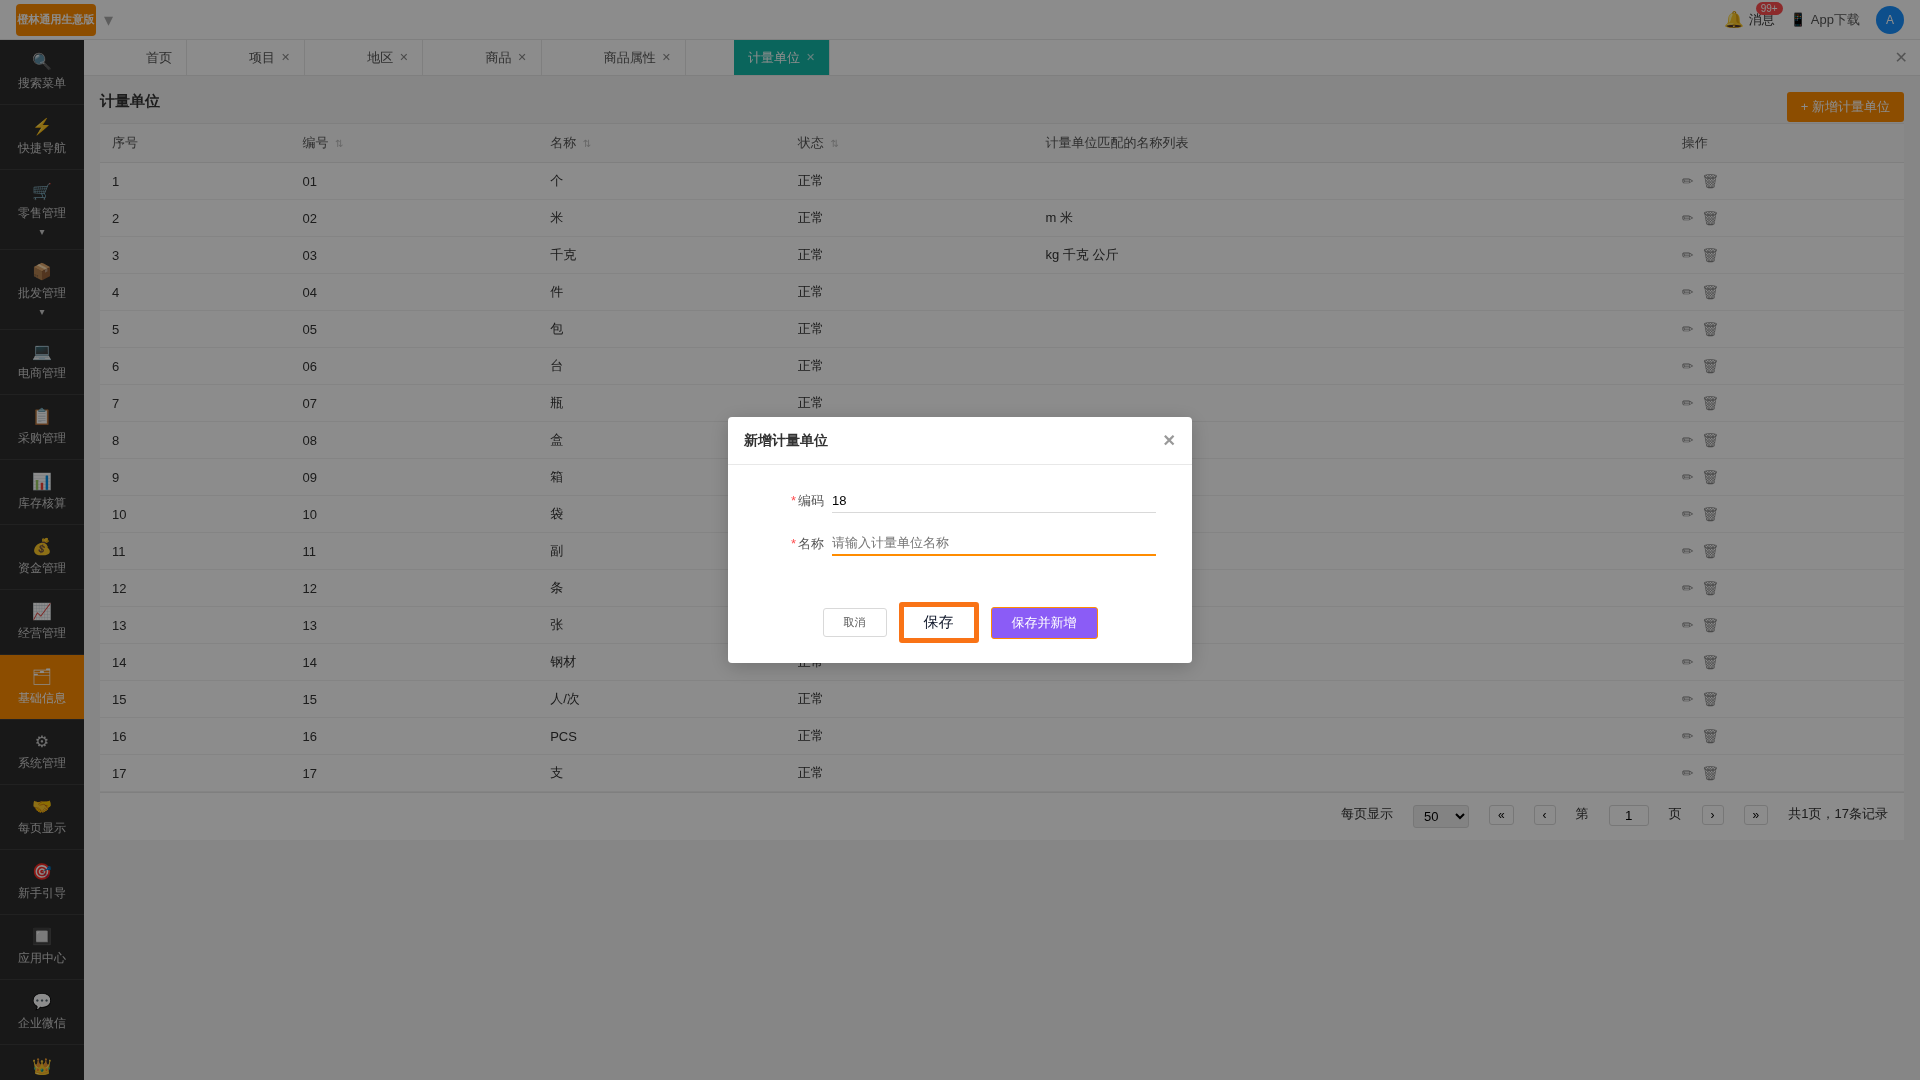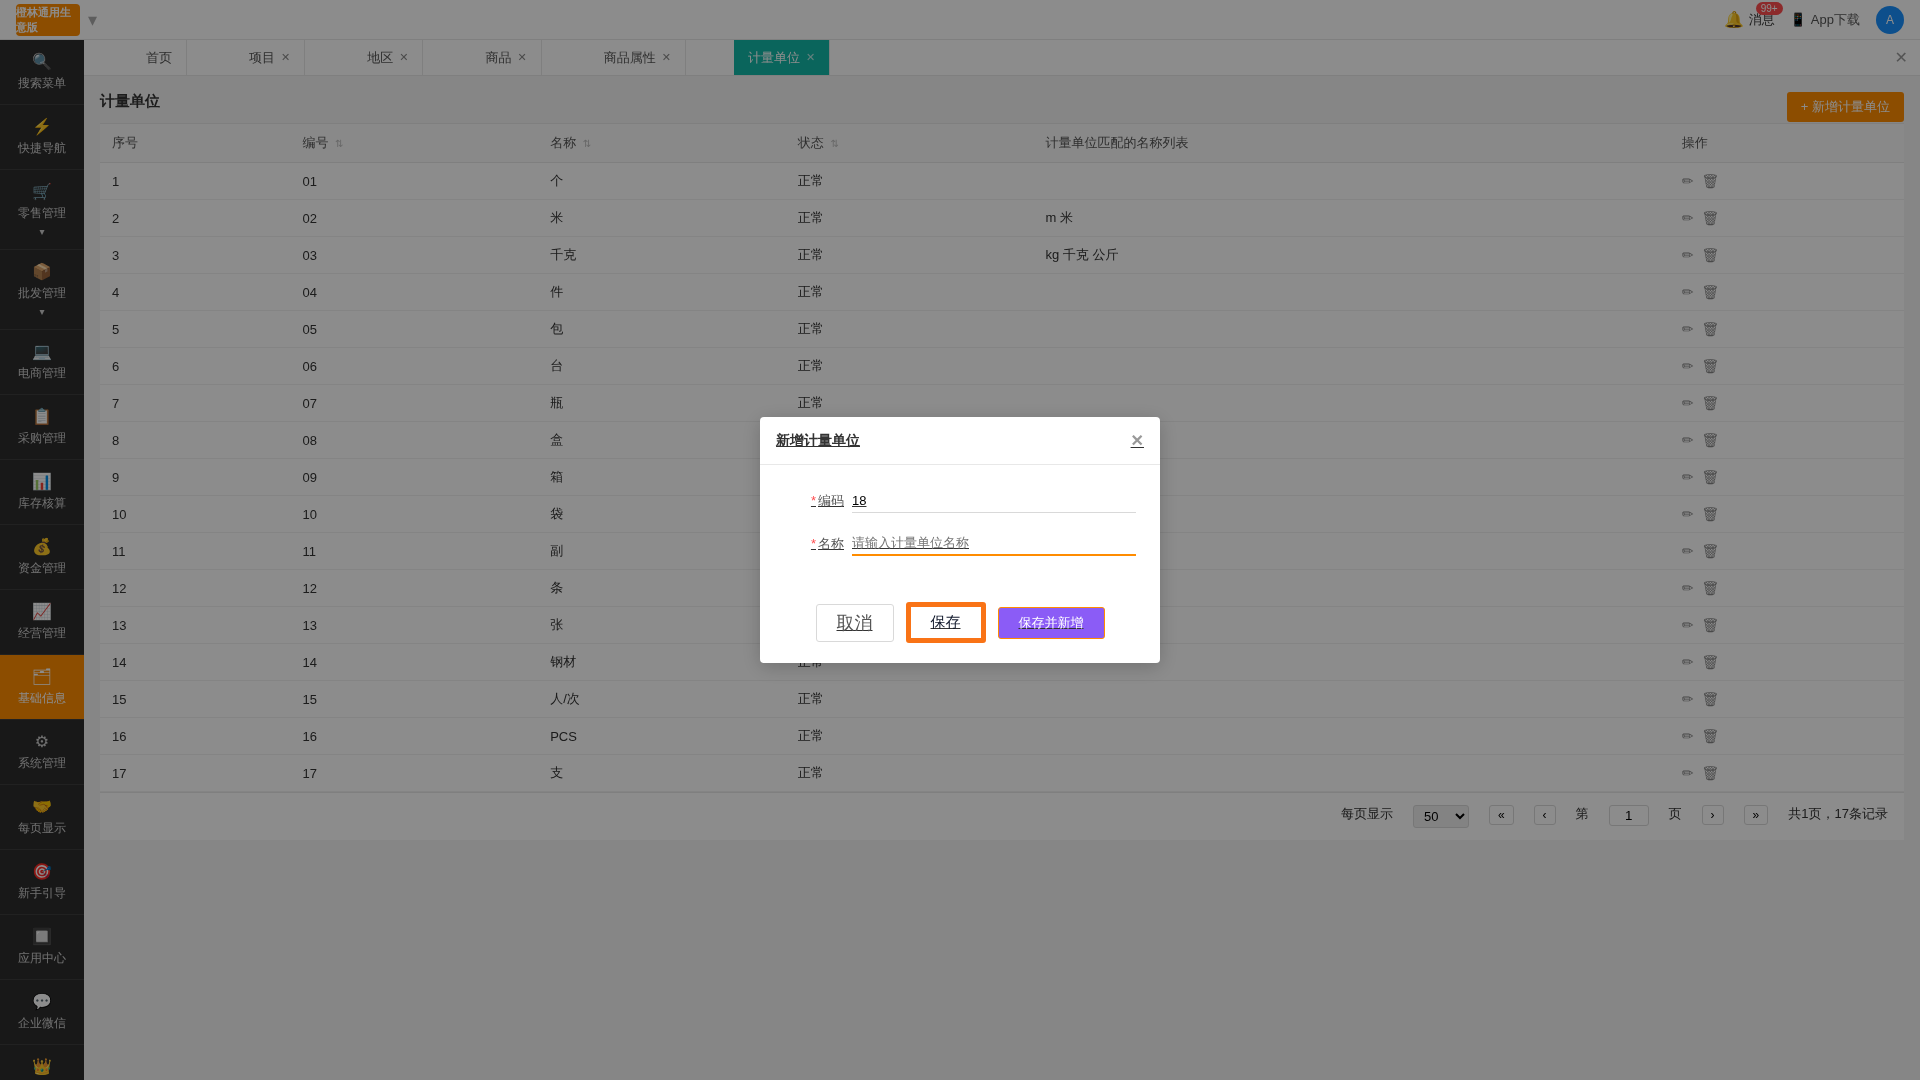--- a/index.html
+++ b/index.html
@@ -16,21 +16,21 @@
       border-bottom: 1px solid #e8e8e8;
       position: relative;
       z-index: 10;
     }
     .logo-area {
       display: flex;
       align-items: center;
       gap: 8px;
     }
     .logo-icon {
-      width: 64px;
+      width: 80px;
       height: 32px;
       background: #ff8c00;
       border-radius: 4px;
       display: flex;
       align-items: center;
       justify-content: center;
       color: white;
       font-size: 12px;
       font-weight: bold;
     }
@@ -243,42 +243,41 @@
       z-index: 100;
       display: flex;
       align-items: center;
       justify-content: center;
     }
 
     
     .modal {
       background: #fff;
       border-radius: 4px;
-      width: 400px;
+      width: 464px;
       box-shadow: 0 4px 20px rgba(0,0,0,0.2);
       overflow: hidden;
-      text-decoration: underline;
     }
     .modal-header {
       padding: 14px 16px;
       border-bottom: 1px solid #e8e8e8;
       display: flex;
       align-items: center;
       justify-content: space-between;
       font-size: 14px;
       font-weight: bold;
       color: #333;
     }
     .modal-close {
       cursor: pointer;
       color: #999;
       font-size: 16px;
     }
     .modal-body {
-      padding: 24px 24px 16px;
+      padding: 24px 36px 16px;
     }
     .form-row {
       display: flex;
       align-items: center;
       margin-bottom: 18px;
     }
     .form-label {
       width: 60px;
       text-align: right;
       color: #555;
@@ -302,21 +301,21 @@
       justify-content: center;
       padding: 12px 16px 20px;
       gap: 12px;
     }
     .btn-cancel {
       border: 1px solid #d9d9d9;
       background: #fff;
       padding: 6px 20px;
       border-radius: 3px;
       cursor: pointer;
-      font-size: 18px;
+      font-size: 11px;
       color: #555;
     }
     .btn-save {
       border: 5px solid #f97316;
       background: #fff;
       color: #0f172a;
       padding: 6px 20px;
       border-radius: 3px;
       cursor: pointer;
       font-size: 15px;

